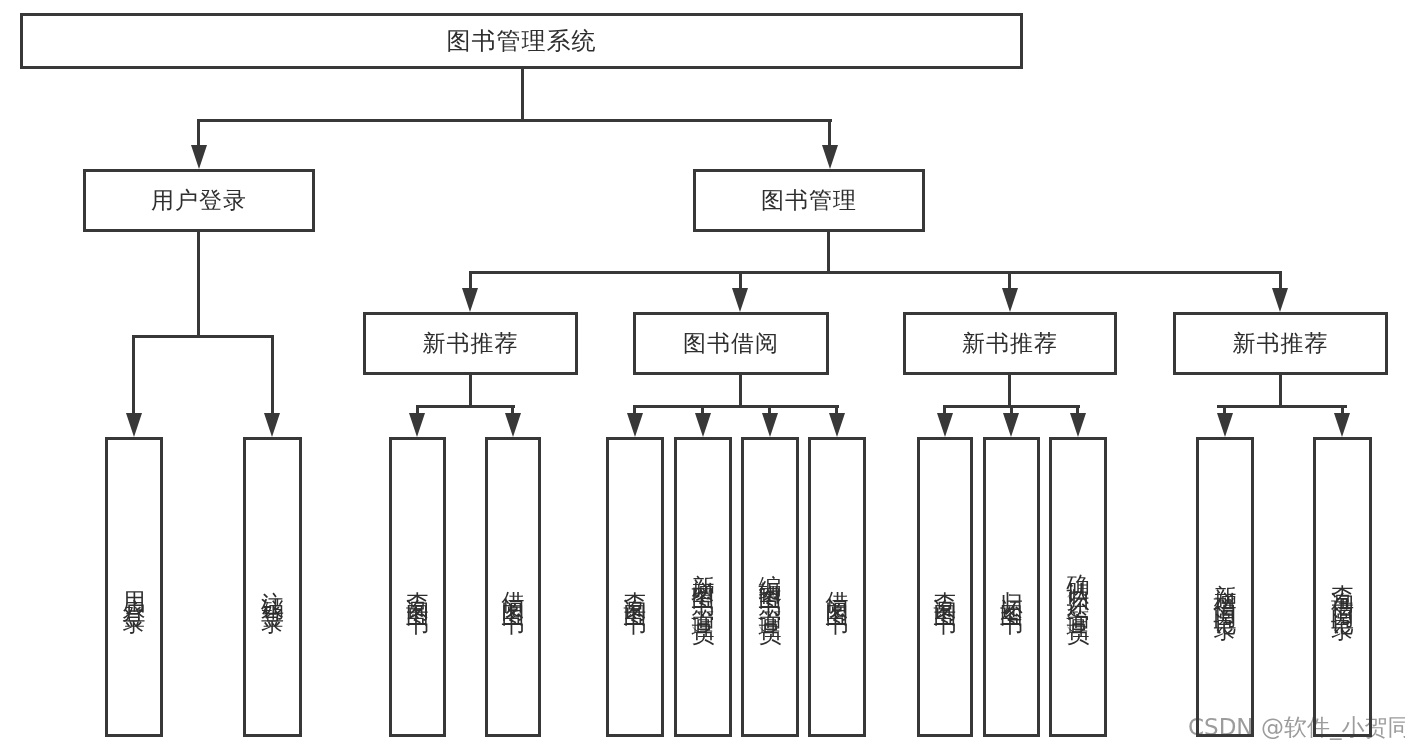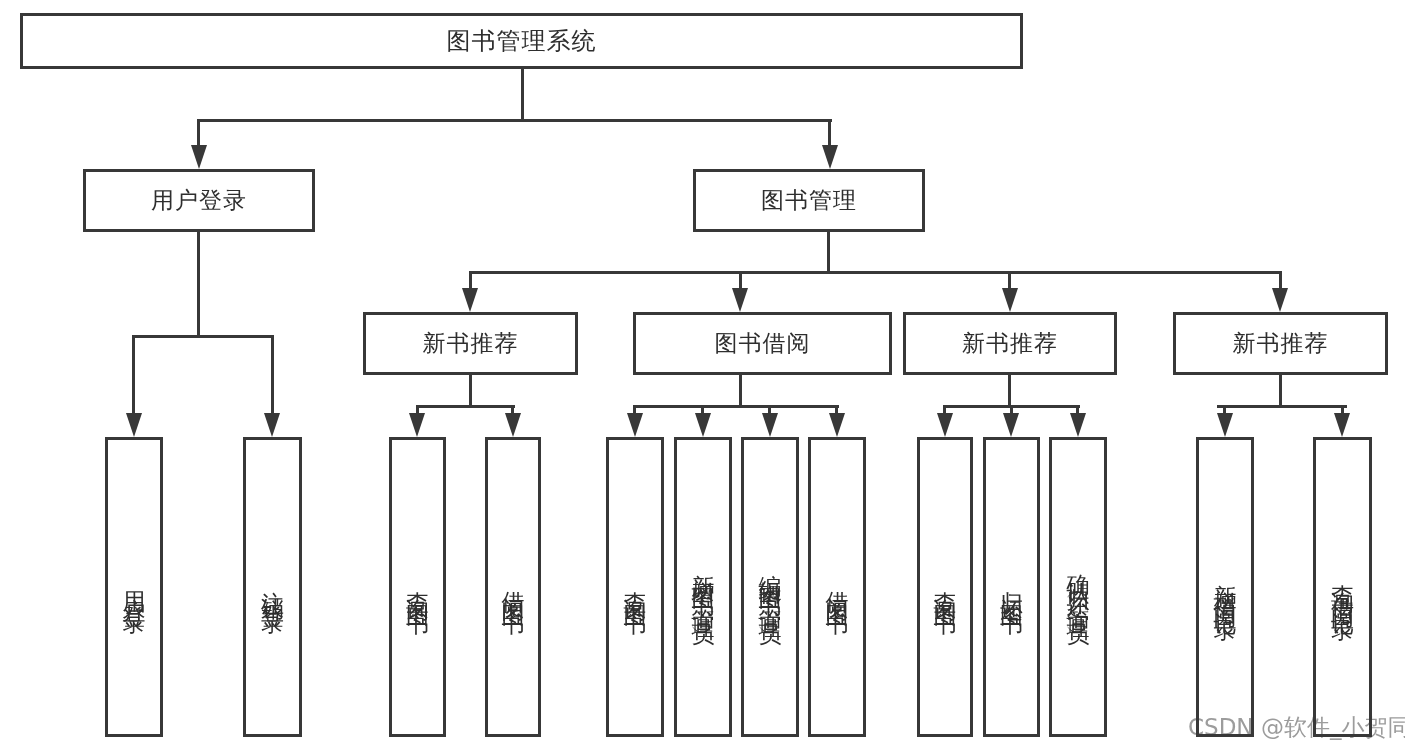--- a/index.html
+++ b/index.html
@@ -99,21 +99,21 @@
   <div class="vline" style="left:739px; top:271px; height:19px;"></div>
   <div class="arrow" style="left:732px; top:288px;"></div>
   <div class="vline" style="left:1008px; top:271px; height:19px;"></div>
   <div class="arrow" style="left:1002px; top:288px;"></div>
   <div class="vline" style="left:1279px; top:271px; height:19px;"></div>
   <div class="arrow" style="left:1272px; top:288px;"></div>
 
   <div class="box box-h" style="left:363px; top:312px; width:215px; height:63px;">
     <span class="lbl">新书推荐</span>
   </div>
-  <div class="box box-h" style="left:633px; top:312px; width:259px; height:63px;">
+  <div class="box box-h" style="left:633px; top:312px; width:196px; height:63px;">
     <span class="lbl">图书借阅</span>
   </div>
   <div class="box box-h" style="left:903px; top:312px; width:214px; height:63px;">
     <span class="lbl">新书推荐</span>
   </div>
   <div class="box box-h" style="left:1173px; top:312px; width:215px; height:63px;">
     <span class="lbl">新书推荐</span>
   </div>
 
   <div class="vline" style="left:469px; top:375px; height:32px;"></div>

